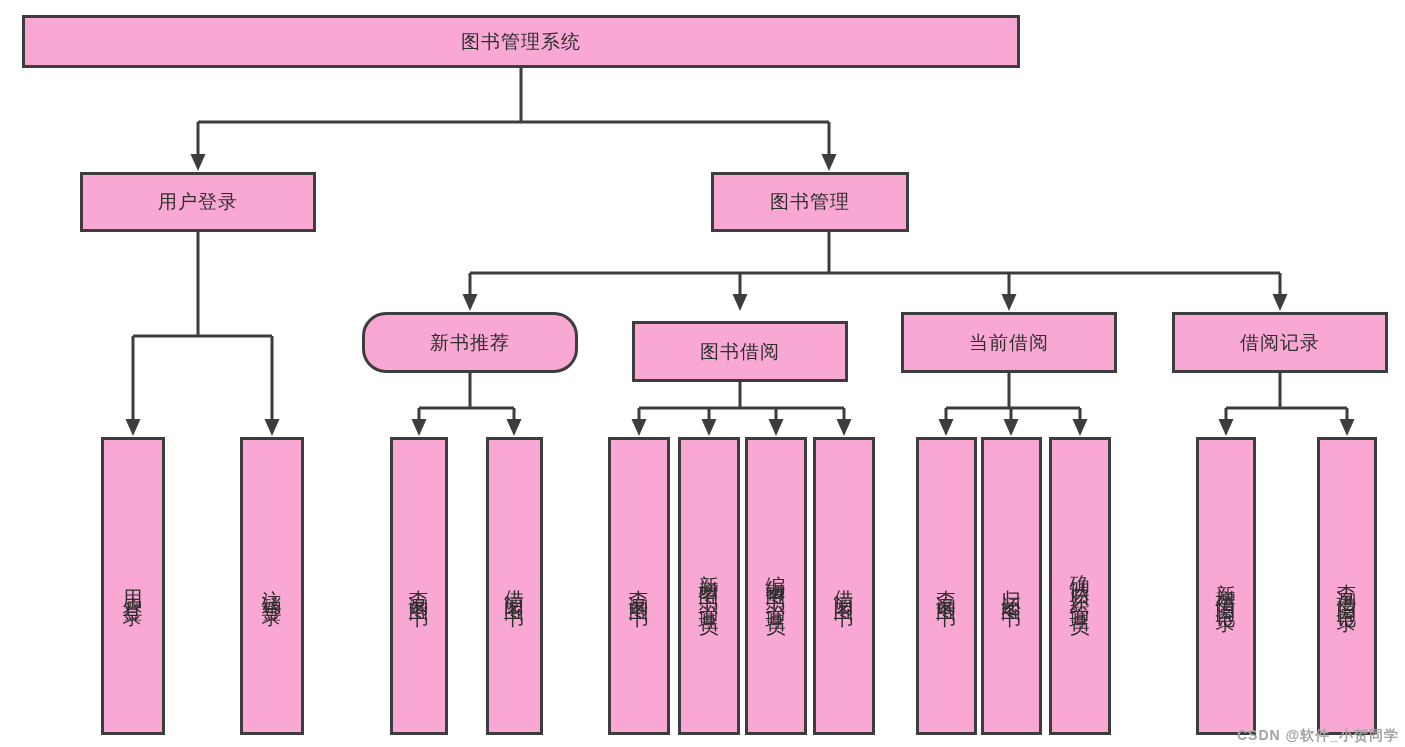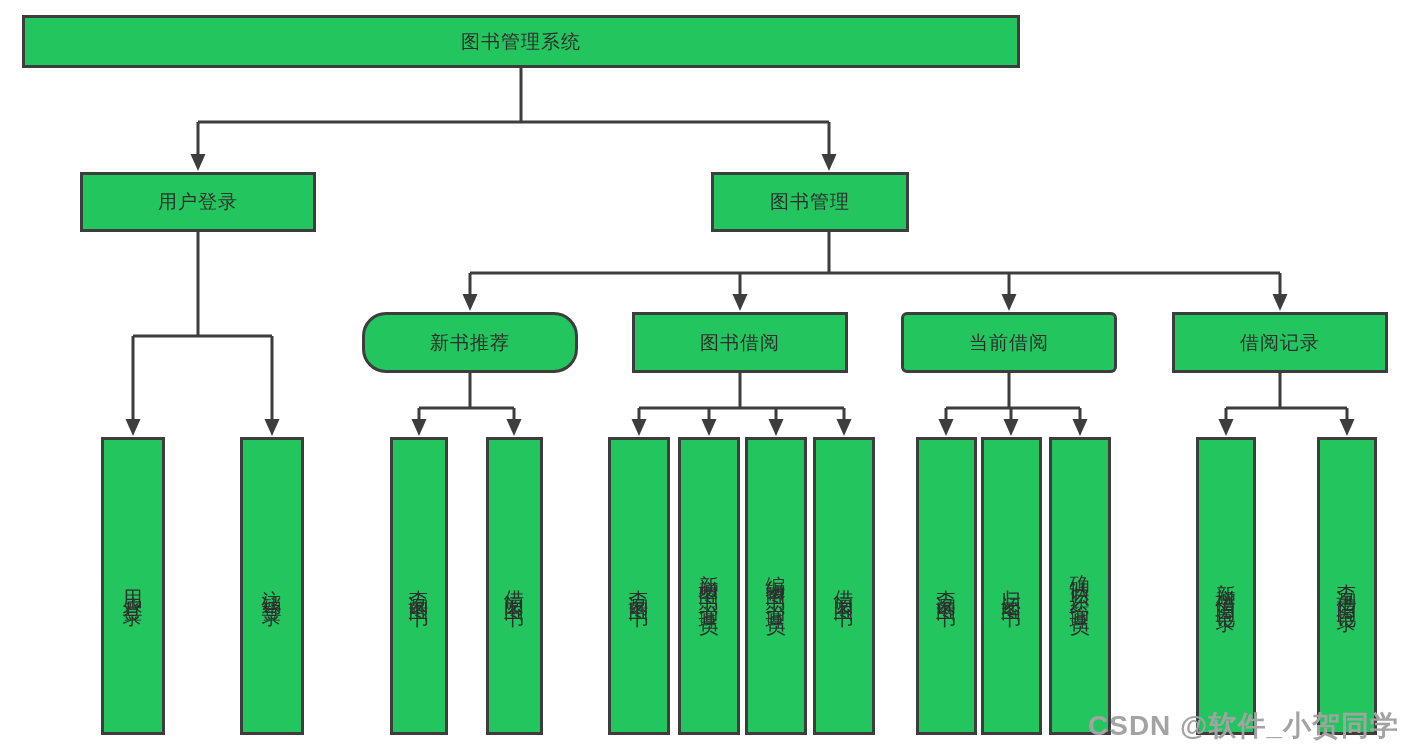--- a/index.html
+++ b/index.html
@@ -18,21 +18,21 @@
     background:var(--bg);
     overflow:hidden;
   }
   .connectors{
     position:absolute;
     left:0;top:0;
     width:1405px;height:747px;
   }
   .node{
     position:absolute;
-    background:#22c55e;
+    background:#f9a8d4;
     border:3px solid var(--line);
     display:flex;
     align-items:center;
     justify-content:center;
     color:var(--text);
     font-size:19px;
     letter-spacing:1px;
     white-space:nowrap;
   }
   .leaf{
@@ -42,21 +42,21 @@
     text-orientation:mixed;
     font-size:20px;
     letter-spacing:6px;
     line-height:1;
   }
   .leaf span{display:block;}
   .watermark{
     position:absolute;
     right:6px;
     bottom:2px;
-    font-size:28px;
+    font-size:14px;
     font-weight:600;
     color:var(--wm);
     letter-spacing:1px;
   }
 </style>
 </head>
 <body>
 
 <div class="canvas">
 
@@ -105,24 +105,24 @@
   <div class="node" style="left:80px;top:172px;width:236px;height:60px;">
     <span>用户登录</span>
   </div>
   <div class="node" style="left:711px;top:172px;width:198px;height:60px;">
     <span>图书管理</span>
   </div>
 
   <div class="node" style="left:362px;top:312px;width:216px;height:61px;border-radius:24px;">
     <span>新书推荐</span>
   </div>
-  <div class="node" style="left:632px;top:312px;width:216px;height:61px;">
+  <div class="node" style="left:632px;top:321px;width:216px;height:61px;">
     <span>图书借阅</span>
   </div>
-  <div class="node" style="left:901px;top:312px;width:216px;height:61px;border-radius:6px;">
+  <div class="node" style="left:901px;top:312px;width:216px;height:61px;">
     <span>当前借阅</span>
   </div>
   <div class="node" style="left:1172px;top:312px;width:216px;height:61px;">
     <span>借阅记录</span>
   </div>
 
   <div class="node leaf" style="left:101px;width:64px;">
     <span>用户登录</span>
   </div>
   <div class="node leaf" style="left:240px;width:64px;">

